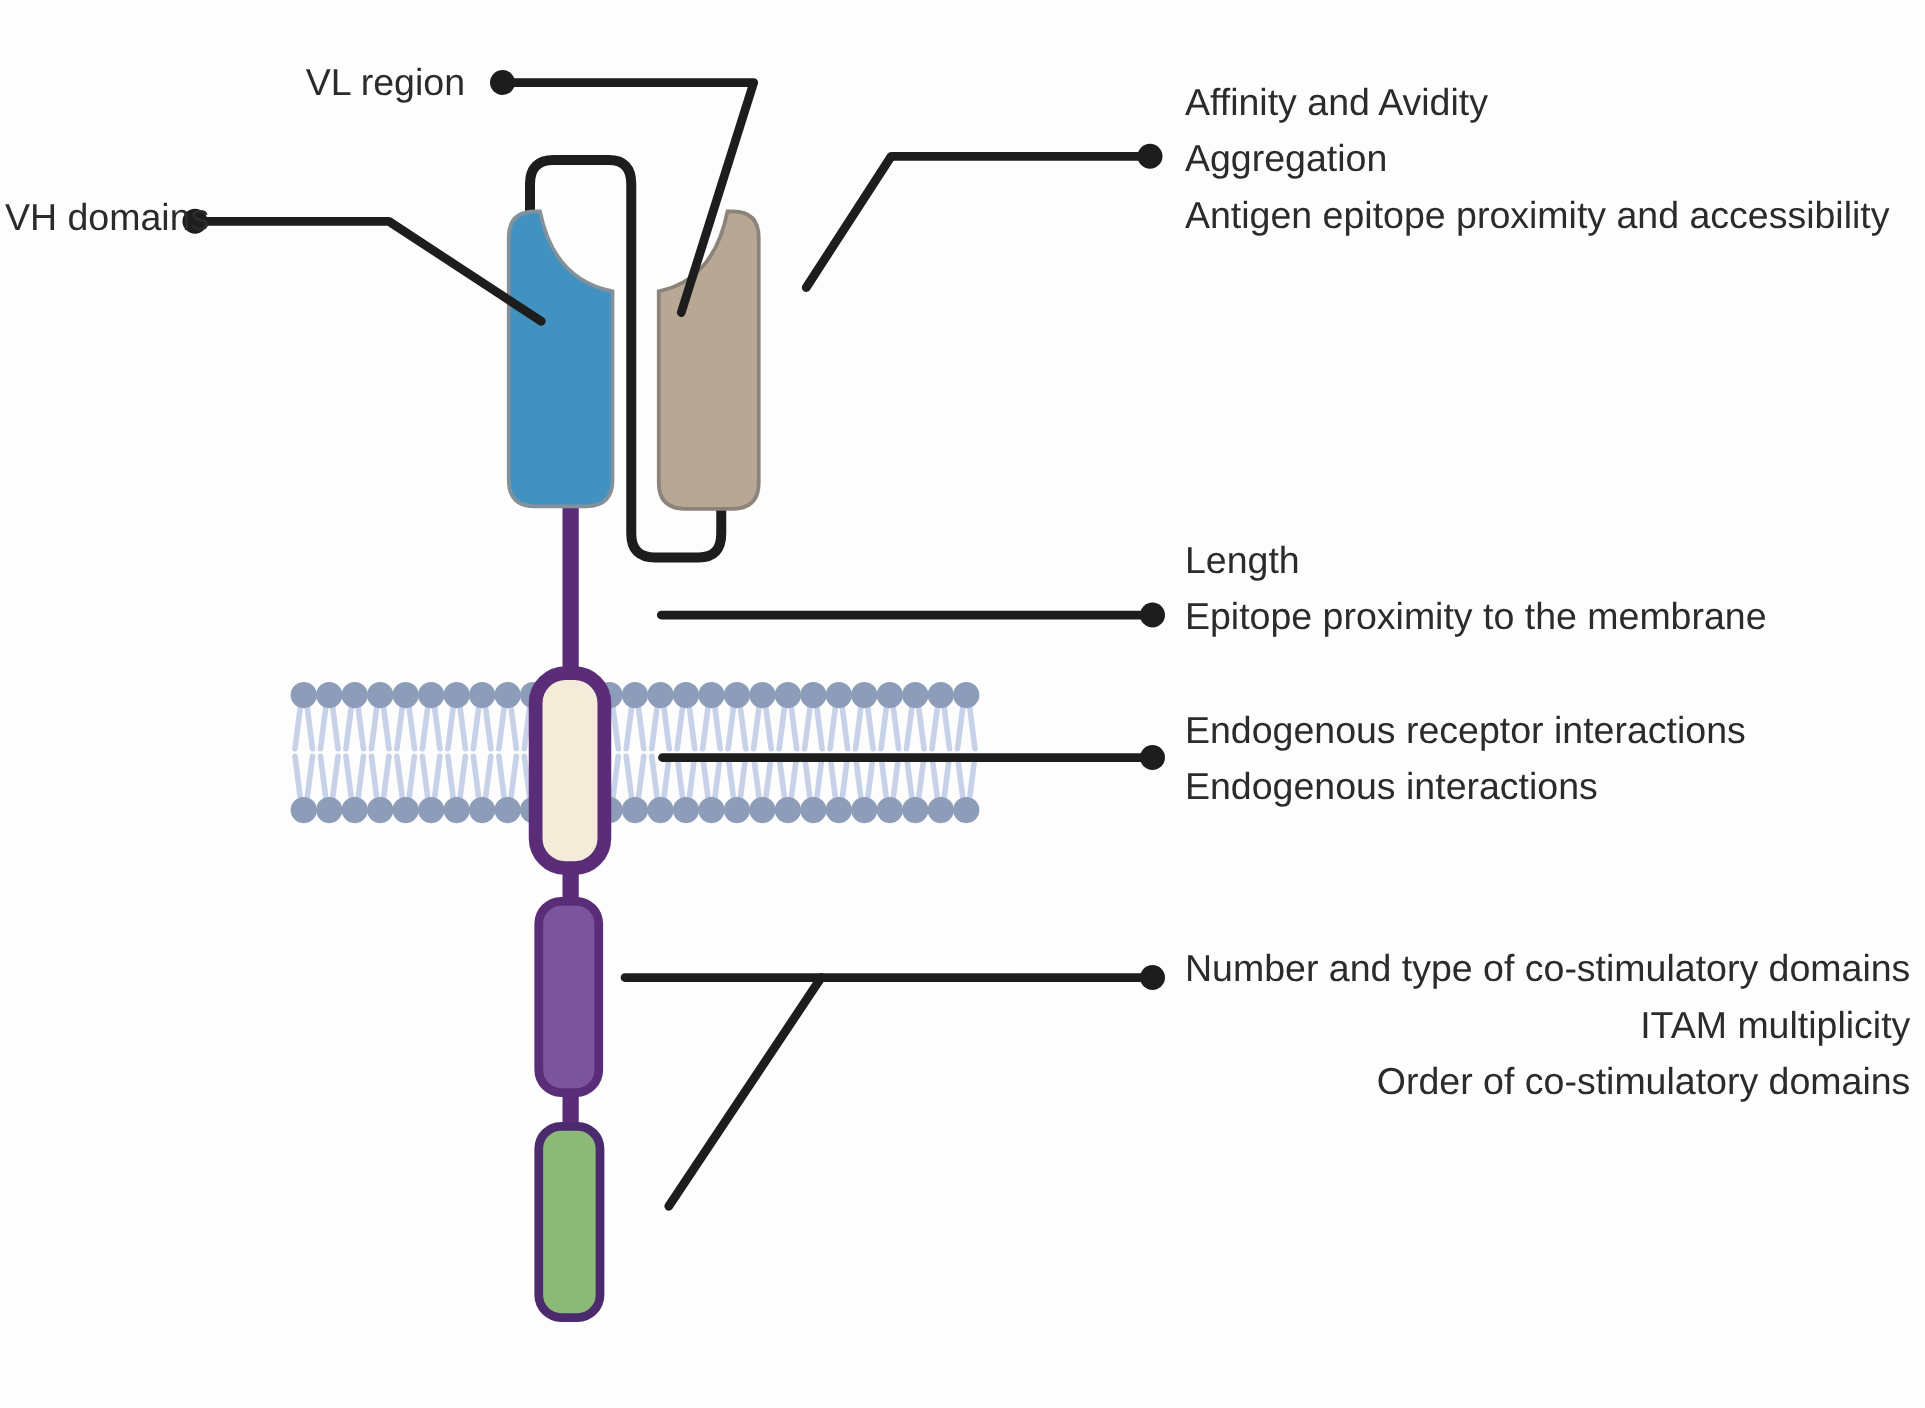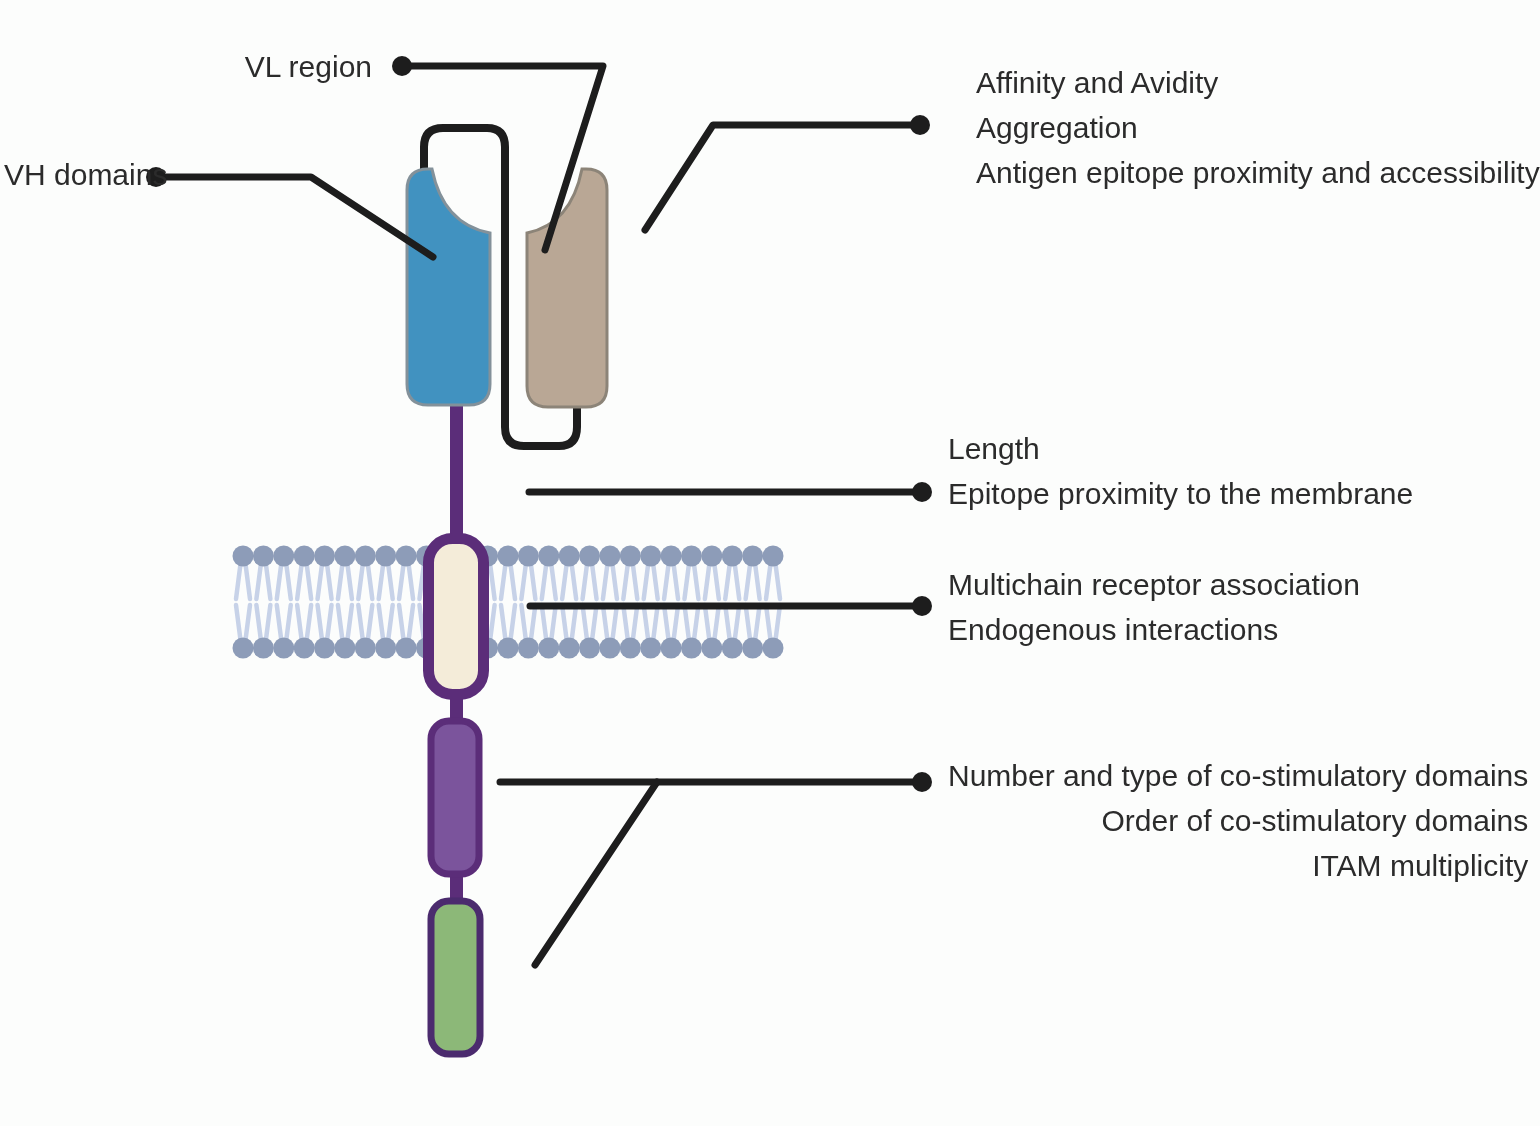--- a/index.html
+++ b/index.html
@@ -18,21 +18,21 @@
     white-space:nowrap;
   }
   .callout-text{
     position:absolute;left:948px;
     font-size:30px;line-height:45px;
     color:var(--text,#2b2b2b);
     white-space:nowrap;
   }
   .vl-label{left:160px;top:46px;width:212px;text-align:right;}
   .vh-label{left:4px;top:154px;text-align:left;}
-  .ct-binding{top:60px;margin-left:28px;}
+  .ct-binding{top:60px;}
   .ct-hinge{top:426px;}
   .ct-membrane{top:562px;}
   .ct-intracellular{top:753px;text-align:right;}
 
   .vh-shape{fill:var(--vh-fill);stroke:var(--vh-stroke);stroke-width:3;}
   .vl-shape{fill:var(--vl-fill);stroke:var(--vl-stroke);stroke-width:3;}
   .linker{fill:none;stroke:var(--line);stroke-width:8;stroke-linecap:round;stroke-linejoin:round;}
   .purple-stem{stroke:var(--purple);stroke-width:13;stroke-linecap:butt;}
   .tm-shape{fill:var(--tm-fill);stroke:var(--purple);stroke-width:11;}
   .costim-shape{fill:var(--costim-fill);stroke:var(--purple);stroke-width:7;}
@@ -267,23 +267,23 @@
     <div>Aggregation</div>
     <div>Antigen epitope proximity and accessibility</div>
   </div>
 
   <div class="callout-text ct-hinge">
     <div>Length</div>
     <div>Epitope proximity to the membrane</div>
   </div>
 
   <div class="callout-text ct-membrane">
-    <div>Multichain receptor association</div>
+    <div>Endogenous receptor interactions</div>
     <div>Endogenous interactions</div>
   </div>
 
   <div class="callout-text ct-intracellular">
     <div>Number and type of co-stimulatory domains</div>
+    <div>ITAM multiplicity</div>
     <div>Order of co-stimulatory domains</div>
-    <div>ITAM multiplicity</div>
   </div>
 
 </div>
 
 </body></html>

